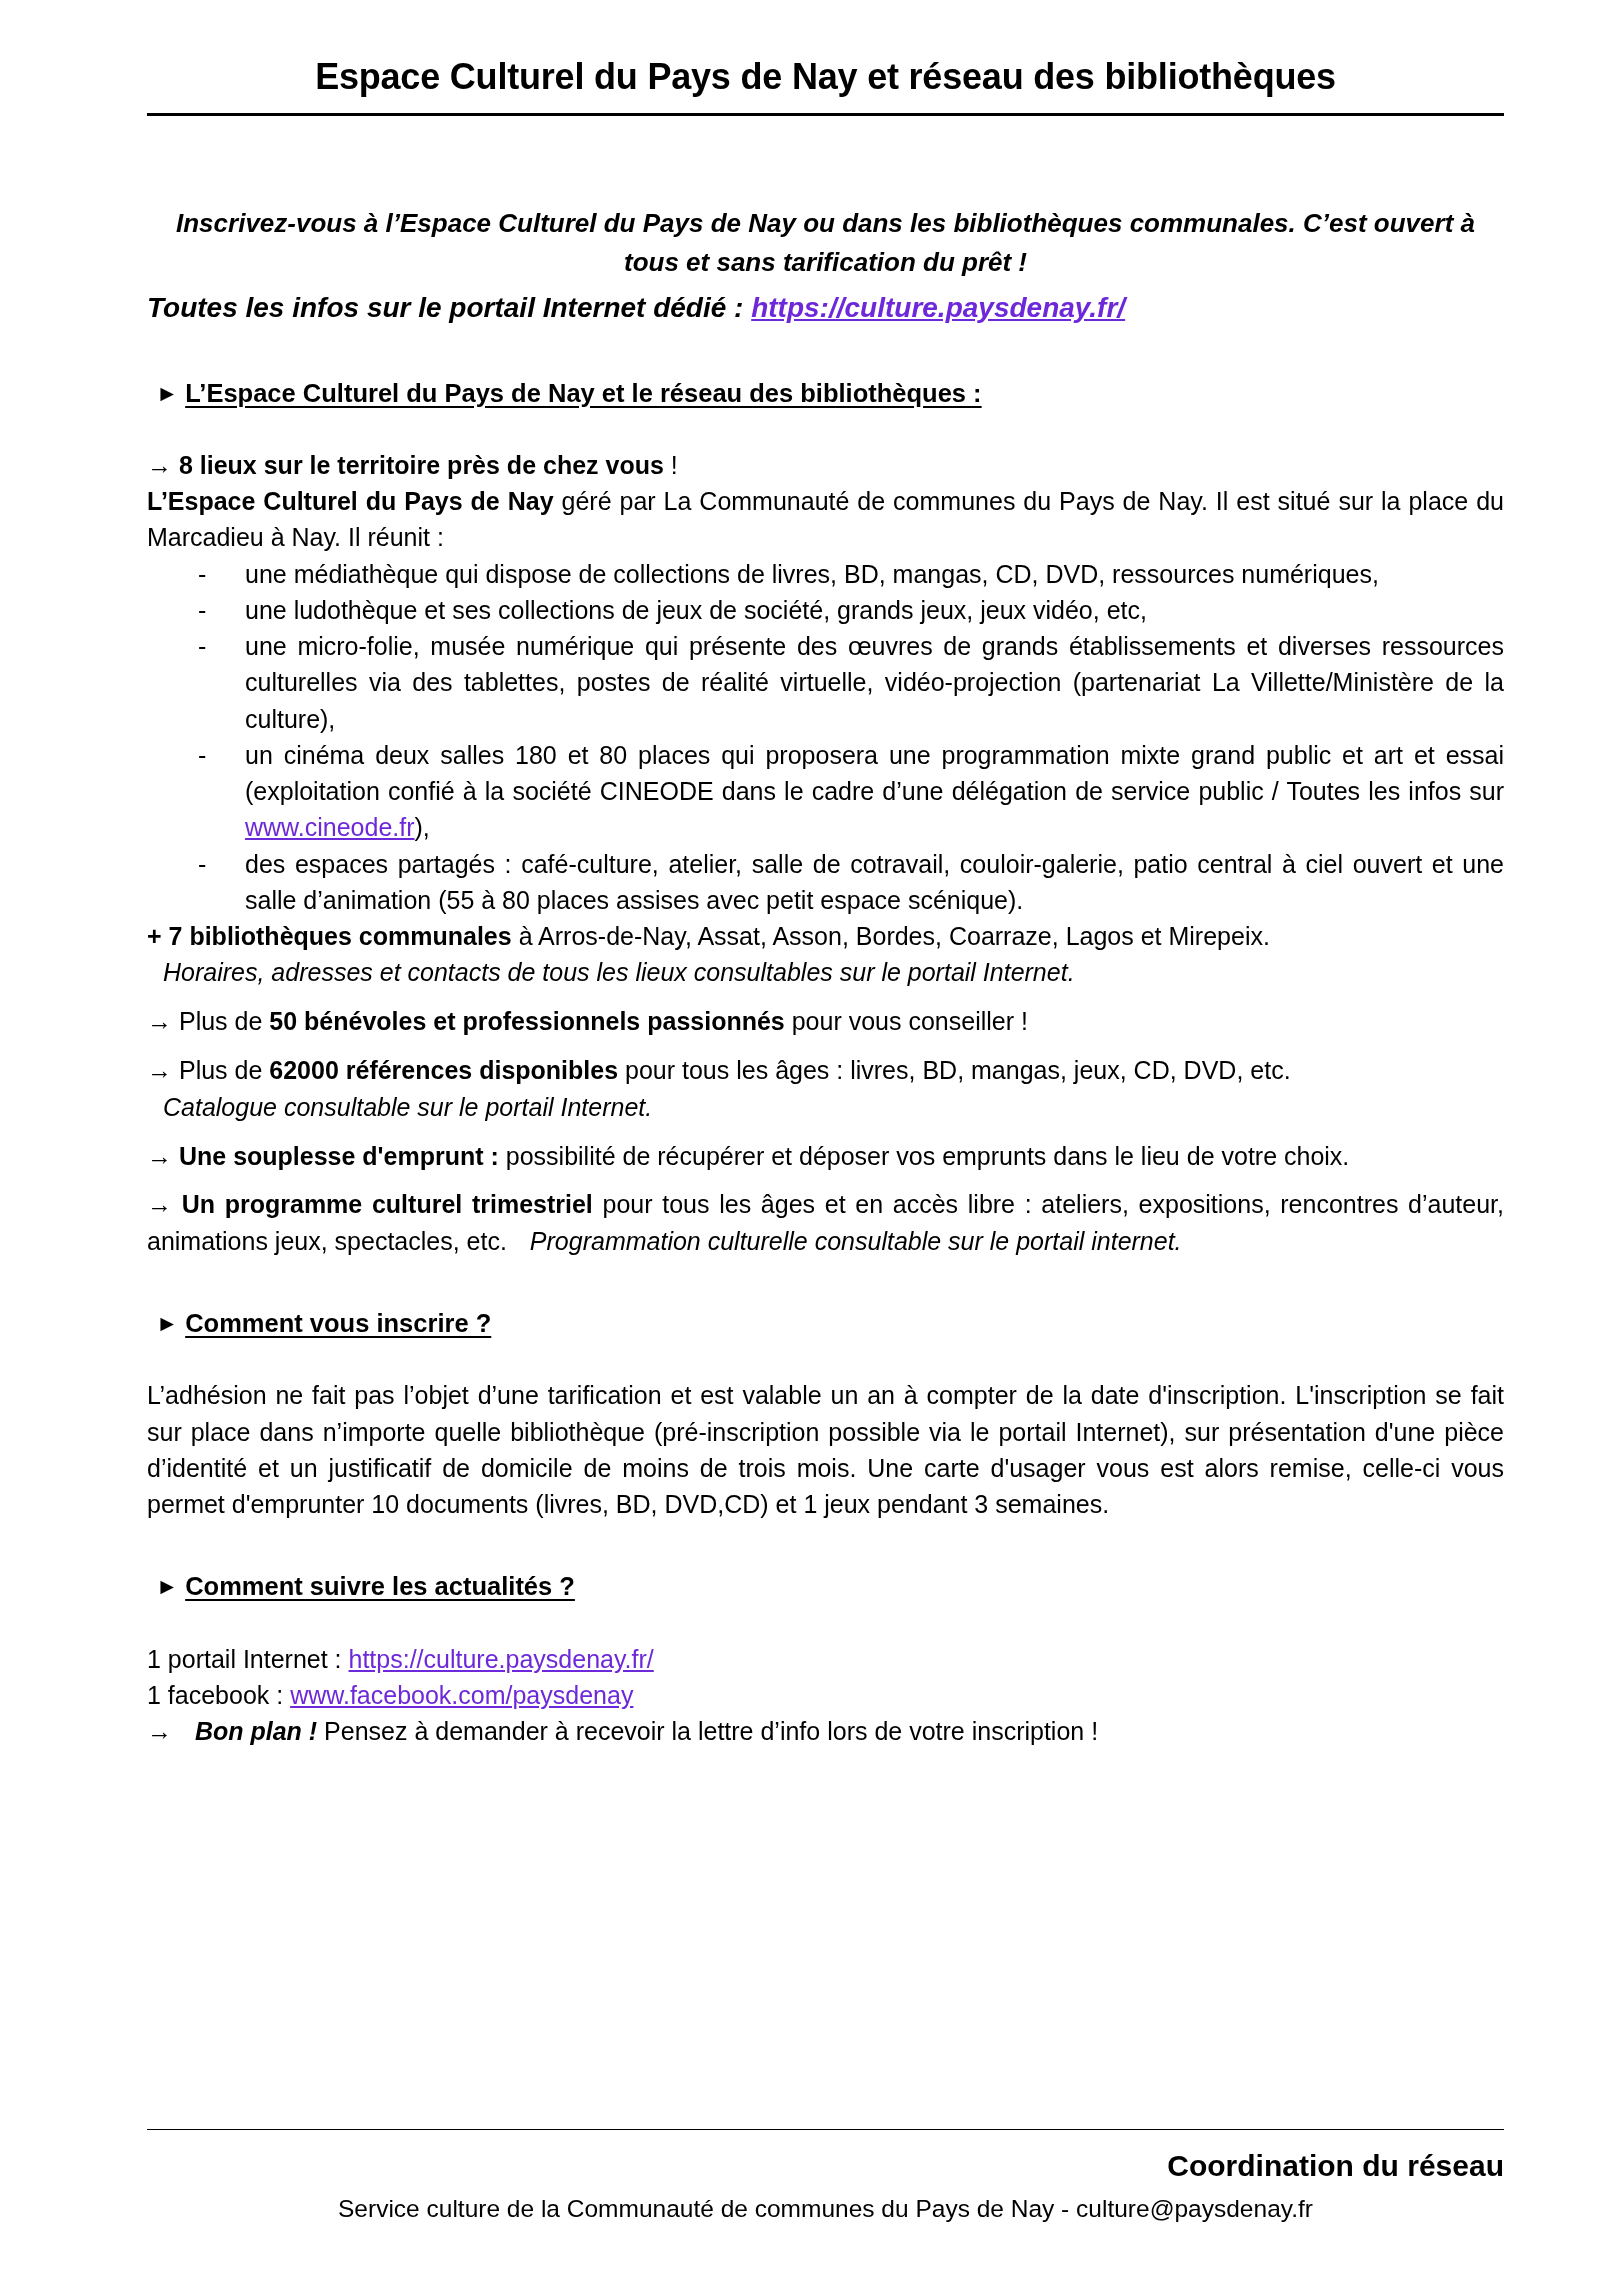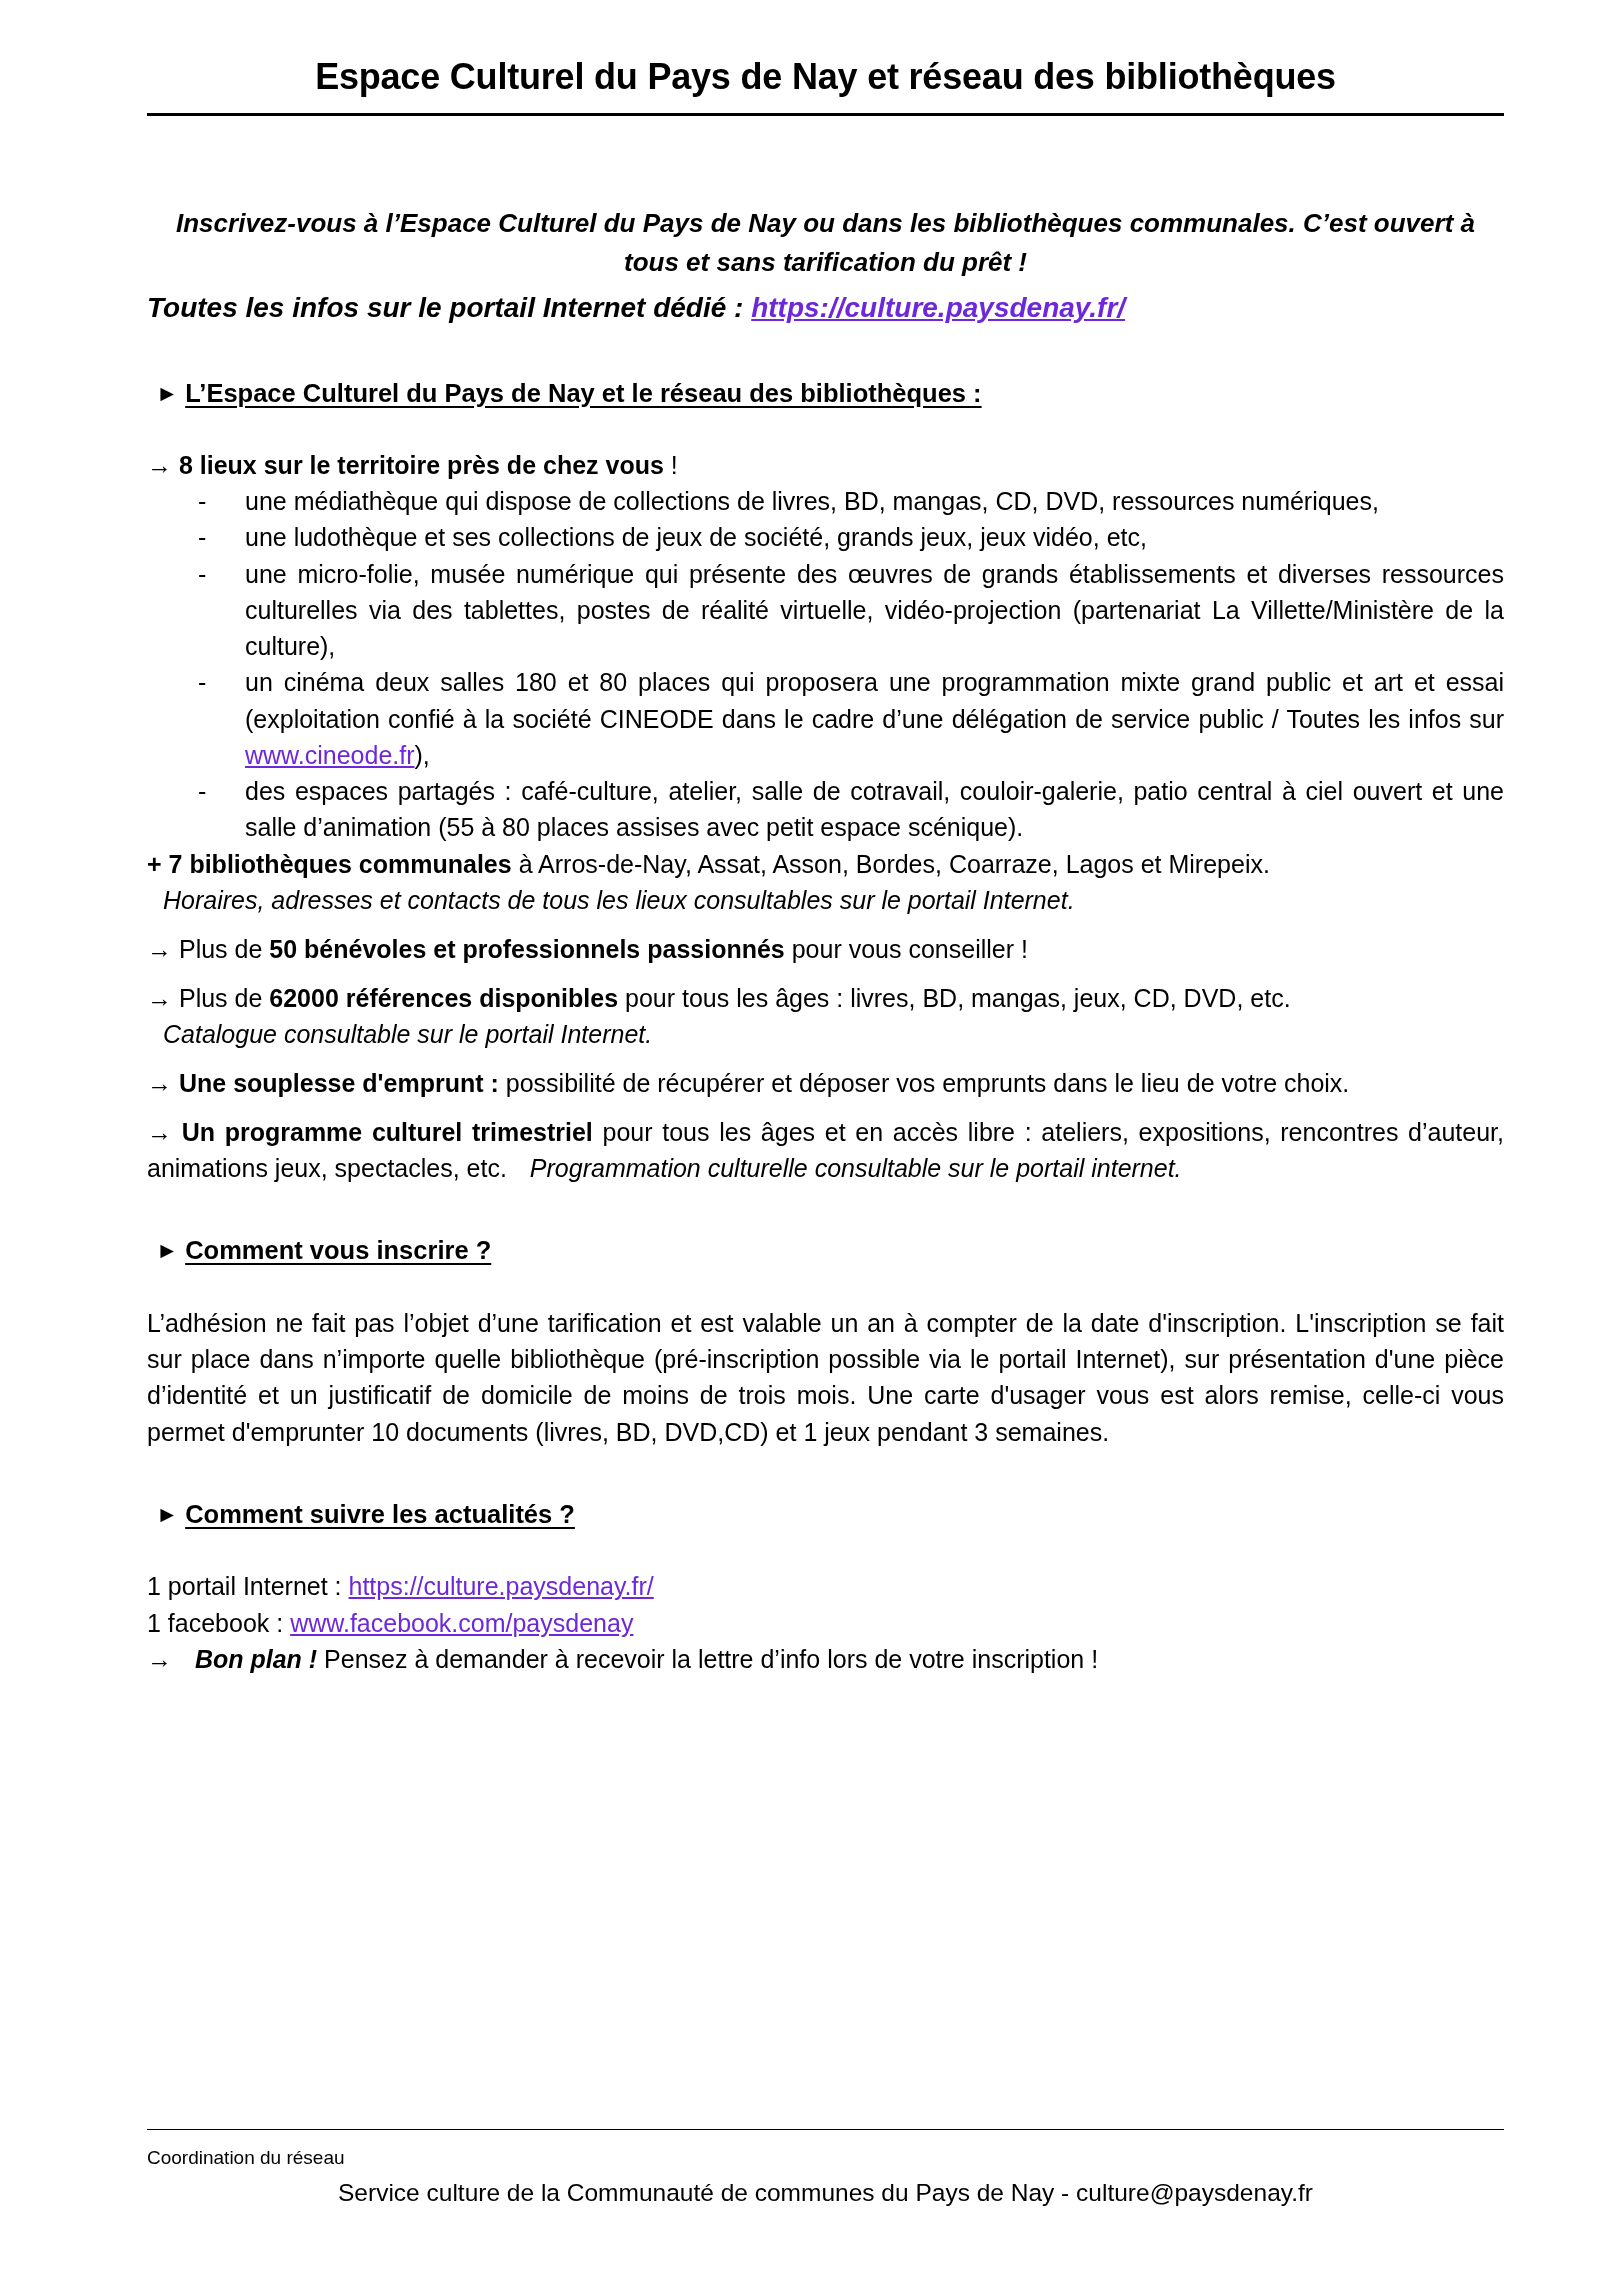--- a/index.html
+++ b/index.html
@@ -151,23 +151,23 @@
     top: 2129px;
     width: 1357px;
   }
   .footer-rule {
     border: 0;
     border-top: 1.6px solid #000;
     margin: 0 0 14.7px 0;
     width: 100%;
   }
   .footer-line-1 {
-    font-size: 19px;
-    font-weight: normal;
-    text-align: left;
+    font-size: 30px;
+    font-weight: bold;
+    text-align: right;
     line-height: 1.4;
   }
   .footer-line-2 {
     font-size: 24.5px;
     text-align: center;
     line-height: 1.4;
     margin-top: 4.9px;
   }
 </style>
 </head>
@@ -196,20 +196,23 @@
       <span class="tri">►</span><span class="u">L’Espace Culturel du Pays de Nay et le réseau des bibliothèques :</span>
     </p>
 
     <div class="spacer-md"></div>
 
     <p class="arrow-item">
       <span class="arrow">→</span>
       <span class="b">8 lieux sur le territoire près de chez vous</span><span> !</span>
     </p>
 
+    <p class="arrow-item">
+      <span class="b">L’Espace Culturel du Pays de Nay</span><span> géré par La Communauté de communes du Pays de Nay. Il est situé sur la place du Marcadieu à Nay. Il réunit :</span>
+    </p>
 
     <ul class="dash-list">
       <li>
         <span>une médiathèque qui dispose de collections de livres, BD, mangas, CD, DVD, ressources numériques,</span>
       </li>
       <li>
         <span>une ludothèque et ses collections de jeux de société, grands jeux, jeux vidéo, etc,</span>
       </li>
       <li>
         <span>une micro-folie, musée numérique qui présente des œuvres de grands établissements et diverses ressources culturelles via des tablettes, postes de réalité virtuelle, vidéo-projection (partenariat La Villette/Ministère de la culture),</span>

